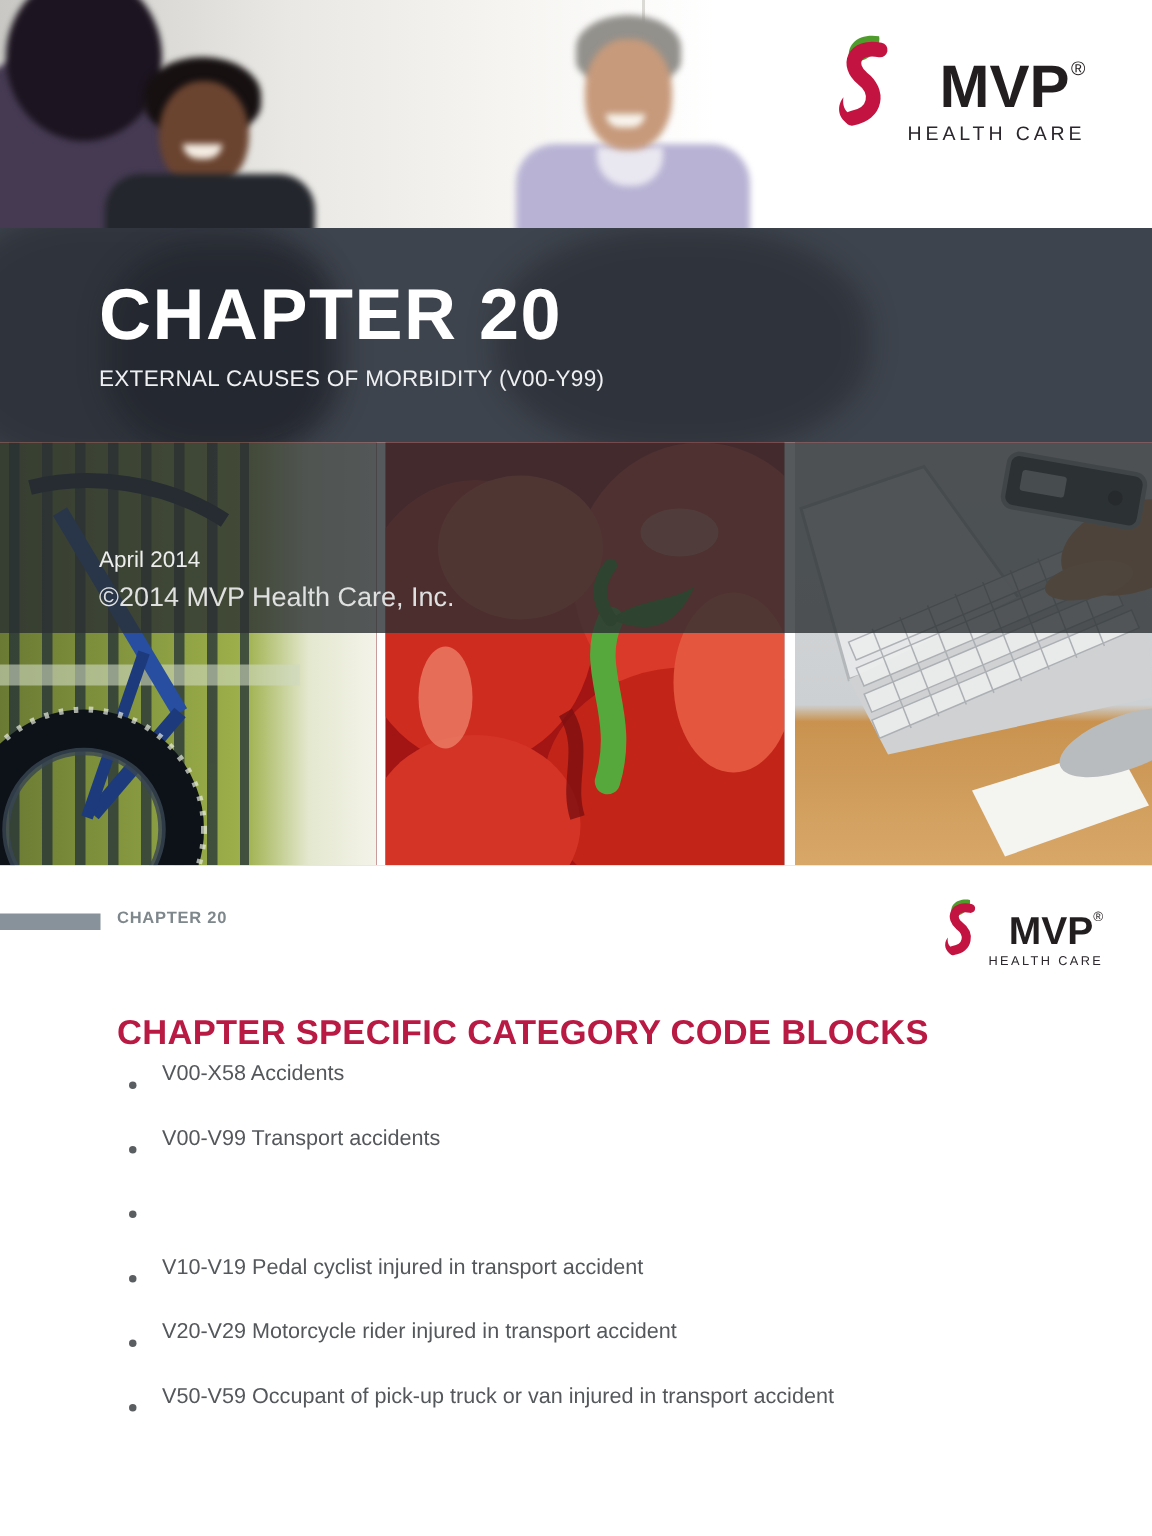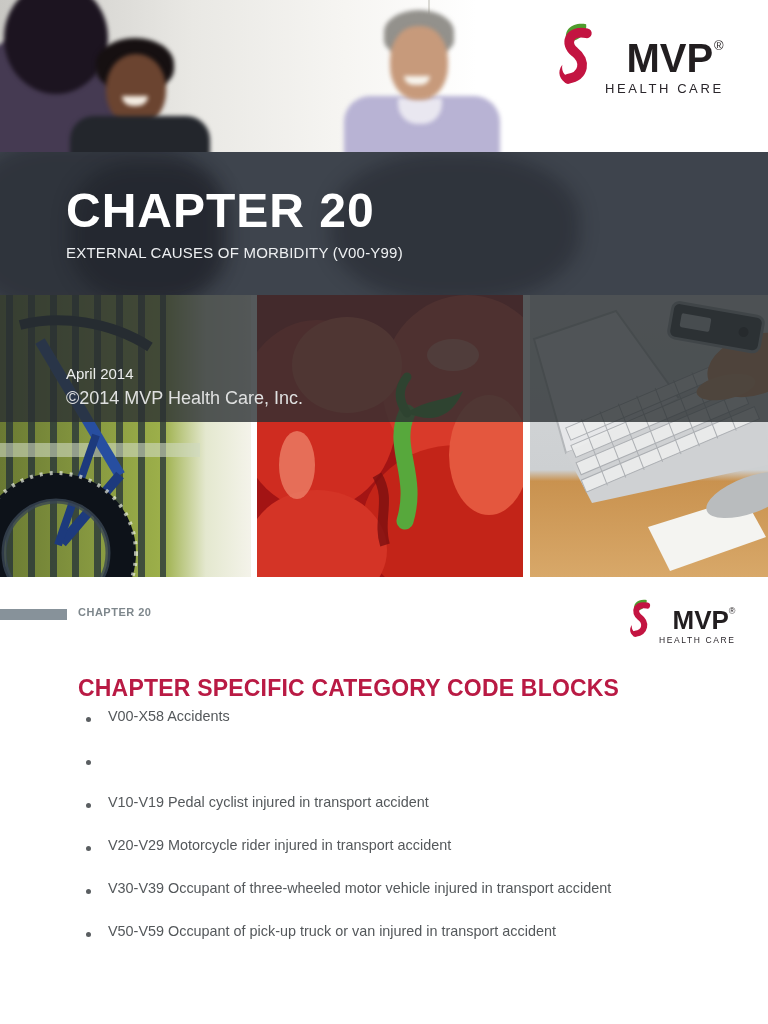--- a/index.html
+++ b/index.html
@@ -66,21 +66,21 @@
   .strip-overlay{left:0;top:0;width:768px;height:127px;background:rgba(43,47,50,0.80);}
   .strip-date{left:66px;top:70px;font-size:15px;color:#eceded;z-index:5;}
   .strip-copy{left:66px;top:93px;font-size:18px;color:#dfe0e0;z-index:5;}
 
   
   .slide2{left:0;top:577px;width:768px;height:447px;background:#ffffff;overflow:hidden;}
   .s2-bar{left:0;top:32px;width:67px;height:11px;background:#87929a;}
   .s2-label{left:78px;top:29px;font-size:11px;font-weight:700;color:#7e878c;letter-spacing:0.5px;}
   .s2-title{left:78px;top:98px;font-size:23px;font-weight:700;color:#b91a44;letter-spacing:0.2px;}
   .s2-bullets{left:86px;top:129px;width:620px;list-style:none;margin:0;padding:0;}
-  .s2-bullets li{display:flex;align-items:center;height:20px;margin-bottom:23px;}
+  .s2-bullets li{display:flex;align-items:flex-end;height:20px;margin-bottom:23px;}
   .dot{width:5px;height:5px;border-radius:50%;background:#5a5e61;margin:7px 17px 0 0;flex:none;}
   .b-text{font-size:14.4px;color:#54585b;line-height:19px;white-space:nowrap;}
 </style>
 </head>
 <body>
 
 <div class="page">
 
   <section class="abs slide1">
 
@@ -246,39 +246,39 @@
 
     <h2 class="abs s2-title" style="margin:0">CHAPTER SPECIFIC CATEGORY CODE BLOCKS</h2>
 
     <ul class="abs s2-bullets">
 
         <li>
           <span class="dot"></span>
           <span class="b-text">V00-X58 Accidents</span>
         </li>
 
+        <li>
+          <span class="dot"></span>
+          <span class="b-text">V00-V99 Transport accidents</span>
+        </li>
 
         <li>
           <span class="dot"></span>
         </li>
 
         <li>
           <span class="dot"></span>
           <span class="b-text">V10-V19 Pedal cyclist injured in transport accident</span>
         </li>
 
         <li>
           <span class="dot"></span>
           <span class="b-text">V20-V29 Motorcycle rider injured in transport accident</span>
         </li>
 
-        <li>
-          <span class="dot"></span>
-          <span class="b-text">V30-V39 Occupant of three-wheeled motor vehicle injured in transport accident</span>
-        </li>
 
 
         <li>
           <span class="dot"></span>
           <span class="b-text">V50-V59 Occupant of pick-up truck or van injured in transport accident</span>
         </li>
       </ul>
   </section>
 </div>
 

